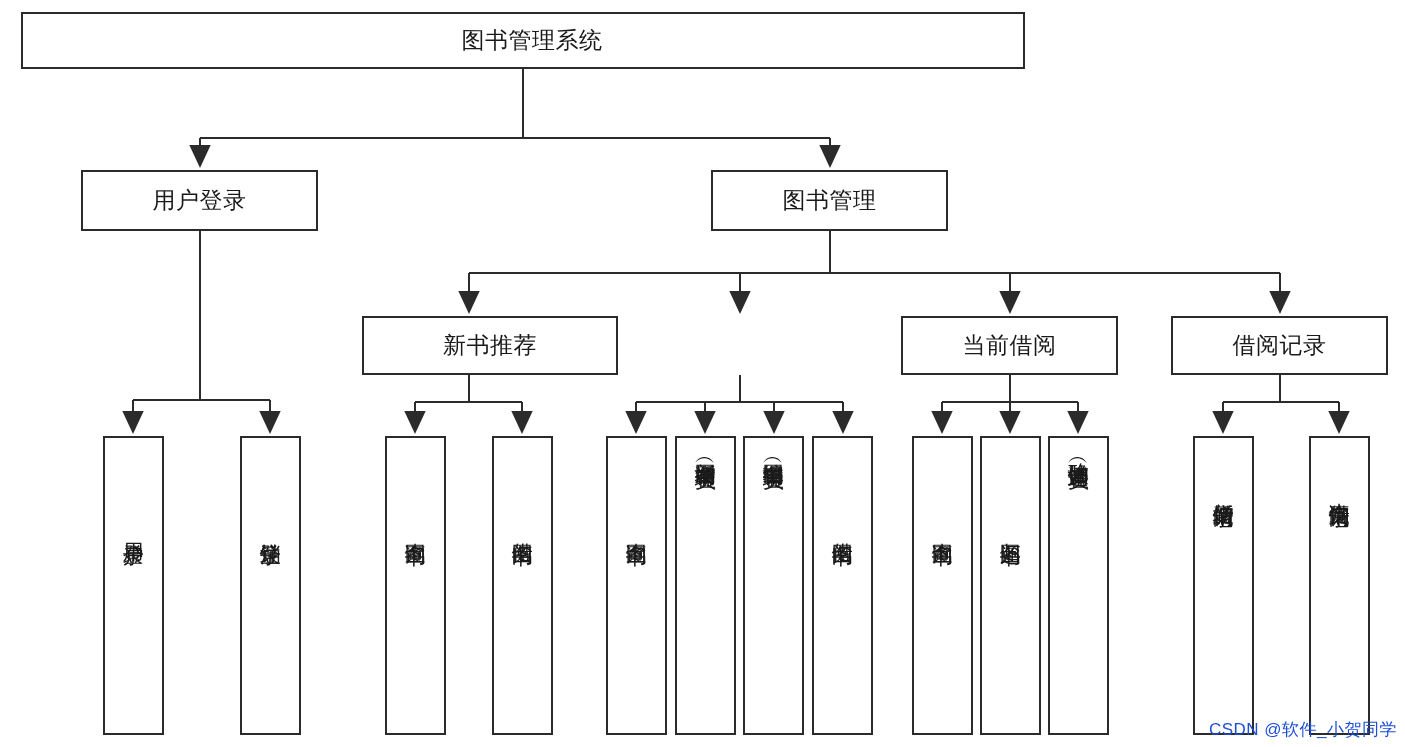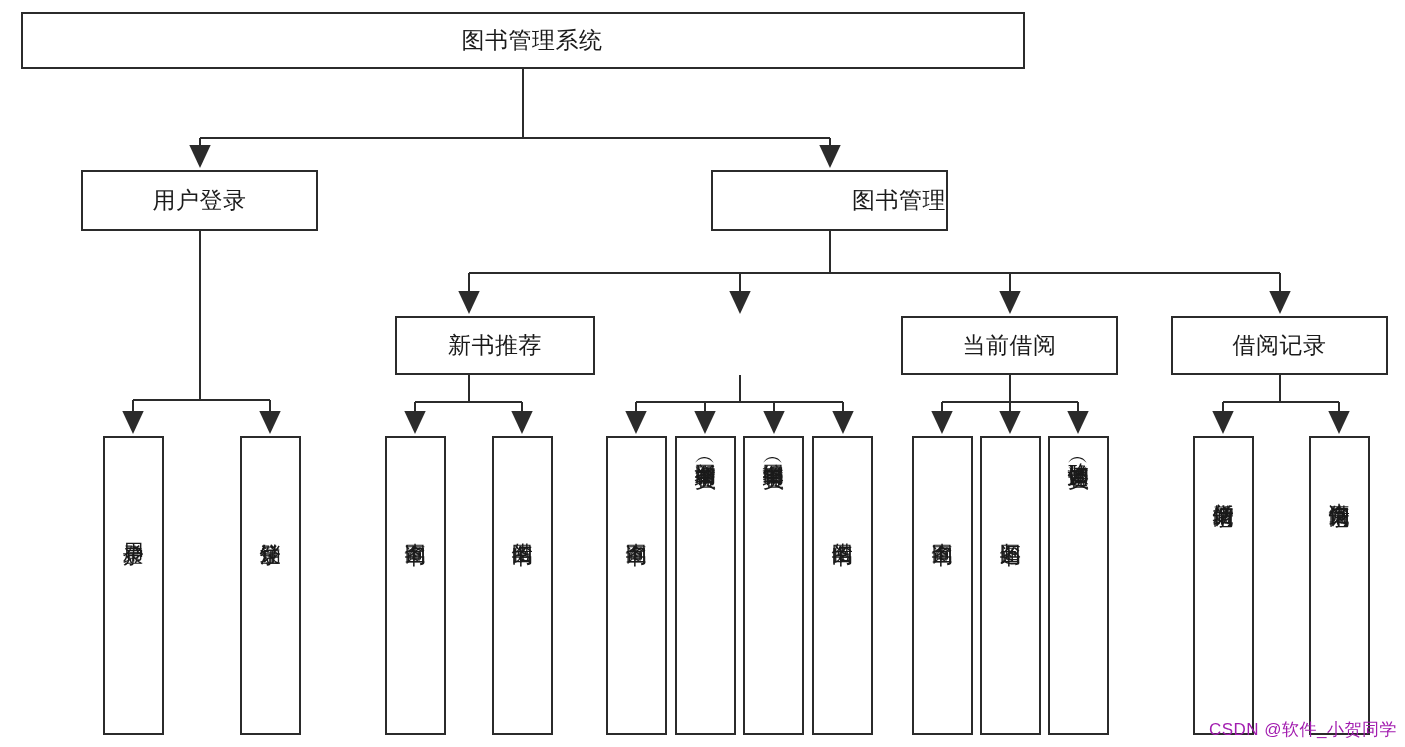--- a/index.html
+++ b/index.html
@@ -56,21 +56,21 @@
     margin-top: 80px;
   }
   .node-v.mid2 .label {
     margin-top: 40px;
   }
   #watermark {
     position: absolute;
     right: 8px;
     bottom: 6px;
     font-size: 17px;
-    color: #a21caf;
+    color: #1d4ed8;
     letter-spacing: 0.5px;
     white-space: nowrap;
   }
 </style>
 </head>
 <body>
 
 <div id="canvas">
 
   <svg id="connectors" viewBox="0 0 1405 747" xmlns="http://www.w3.org/2000/svg">
@@ -124,25 +124,25 @@
     </g>
   </svg>
 
   <div class="node node-h" style="left:21px; top:12px; width:1004px; height:57px;padding-left:18px;">
     <span class="label">图书管理系统</span>
   </div>
 
   <div class="node node-h" style="left:81px; top:170px; width:237px; height:61px;">
     <span class="label">用户登录</span>
   </div>
-  <div class="node node-h" style="left:711px; top:170px; width:237px; height:61px;justify-content:flex-end;">
+  <div class="node node-h" style="left:711px; top:170px; width:237px; height:61px;">
     <span class="label">图书管理</span>
   </div>
 
-  <div class="node node-h" style="left:362px; top:316px; width:200px; height:59px;margin-left:33px;">
+  <div class="node node-h" style="left:362px; top:316px; width:256px; height:59px;">
     <span class="label">新书推荐</span>
   </div>
   <div class="node node-h" style="left:901px; top:316px; width:217px; height:59px;align-items:center;">
     <span class="label">当前借阅</span>
   </div>
   <div class="node node-h" style="left:1171px; top:316px; width:217px; height:59px;">
     <span class="label">借阅记录</span>
   </div>
 
   <div class="node node-v mid" style="left:103px; top:436px; width:61px; height:299px;">

